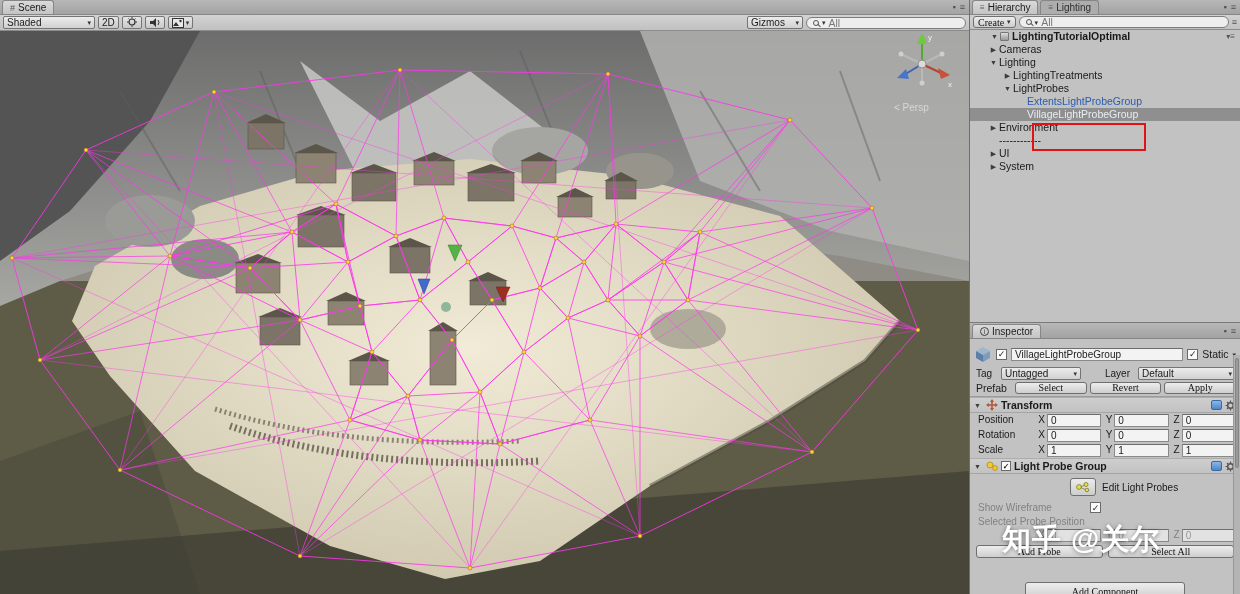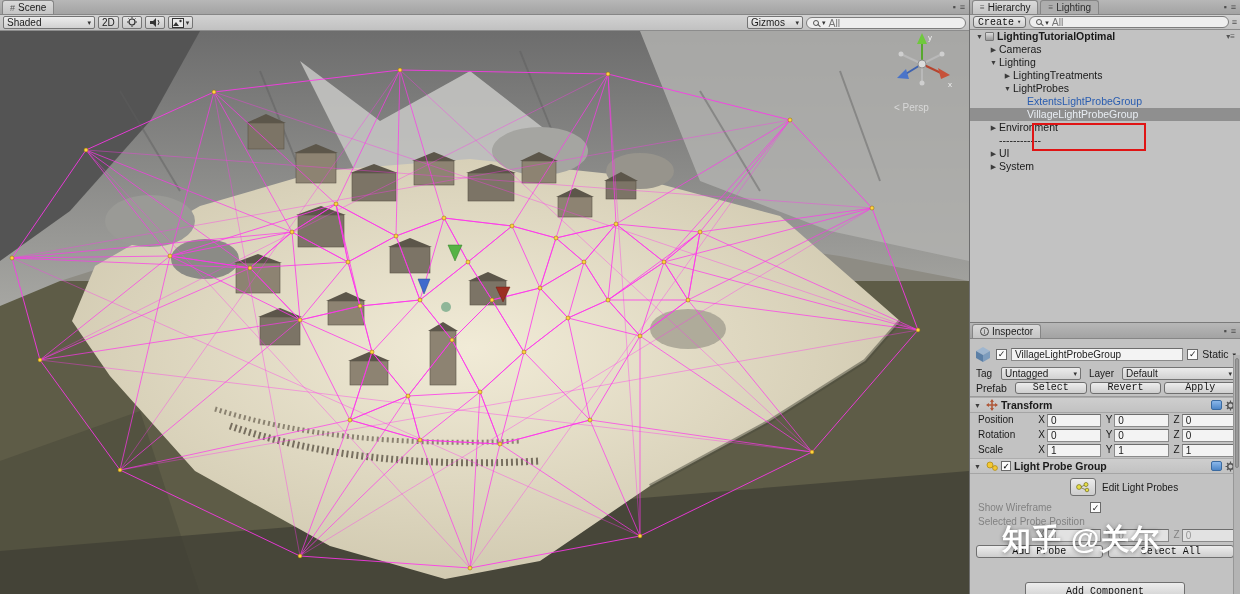--- a/index.html
+++ b/index.html
@@ -5,21 +5,21 @@
   *{margin:0;padding:0;box-sizing:border-box}
   html,body{width:1240px;height:594px;overflow:hidden}
   body{font-family:"Liberation Sans",sans-serif;font-size:10.5px;color:#1a1a1a;background:#9a9a9a}
   .app{position:relative;width:1240px;height:594px;background:#8f8f8f}
   .panel{position:absolute;background:#c2c2c2}
   .tabstrip{height:15px;background:linear-gradient(#b7b7b7,#a3a3a3);border-bottom:1px solid #868686;display:flex;align-items:flex-end;padding-left:2px;gap:2px}
   .tab{height:14px;padding:0 7px;background:linear-gradient(#dadada,#c4c4c4);border:1px solid #868686;border-bottom:none;border-radius:3px 3px 0 0;font-size:10px;display:flex;align-items:center;gap:3px;white-space:nowrap}
   .tab.inactive{background:#adadad;color:#2e2e2e}
   .stripicons{margin-left:auto;display:flex;gap:4px;padding:0 4px 2px 0;color:#4d4d4d;font-size:9px}
   .toolbar{height:16px;background:linear-gradient(#d2d2d2,#c1c1c1);border-bottom:1px solid #8c8c8c;display:flex;align-items:center;padding:0 3px;gap:3px}
-  .btn{display:inline-flex;align-items:center;justify-content:center;gap:3px;background:linear-gradient(#ededed,#cecece);border:1px solid #6f6f6f;border-radius:3px;height:13px;font-size:10px;padding:0 6px;color:#111;white-space:nowrap;font-family:Liberation Mono, monospace}
+  .btn{display:inline-flex;align-items:center;justify-content:center;gap:3px;background:linear-gradient(#ededed,#cecece);border:1px solid #6f6f6f;border-radius:3px;height:13px;font-size:10px;padding:0 6px;color:#111;white-space:nowrap;font-family:Liberation Serif, serif}
   .dd{display:inline-flex;align-items:center;justify-content:space-between;background:linear-gradient(#ececec,#d1d1d1);border:1px solid #747474;border-radius:2px;height:13px;font-size:10px;padding:0 3px;gap:4px;white-space:nowrap}
   .caret{font-size:7px;color:#333;line-height:1}
   .searchbox{display:flex;align-items:center;gap:3px;background:#eeeeee;border:1px solid #7d7d7d;border-radius:7px;height:12px;padding:0 6px;color:#777}
   .mag{width:6px;height:6px;border:1px solid #555;border-radius:50%;position:relative;display:inline-block;flex:0 0 auto}
   .mag::after{content:"";position:absolute;width:4px;height:1px;background:#555;transform:rotate(45deg);right:-3px;bottom:-1px}
   .ck{width:11px;height:11px;background:#fbfbfb;border:1px solid #6a6a6a;display:inline-flex;align-items:center;justify-content:center;font-size:9px;color:#1d1d1d;flex:0 0 auto}
   .field{background:#f3f3f3;border:1px solid #8a8a8a;border-top-color:#6d6d6d;height:13px;font-size:10px;padding:0 3px;display:inline-flex;align-items:center;overflow:hidden;white-space:nowrap}
   .dis{color:#979797;background:#e2e2e2}
   .glabel{color:#828282}
 
@@ -493,21 +493,21 @@
       </span>
       <span class="searchbox" style="flex:1">
         <span class="mag"></span>
         <span class="caret">▾</span>
         <span>All</span>
       </span>
       <span style="color:#4d4d4d;font-size:9px">≡</span>
     </div>
     <div id="hier-tree">
       <div id="redbox"></div>
-    <div class="hrow scene" style="padding-left: 4px;">
+    <div class="hrow scene" style="padding-left: 19px;">
           <span class="arrow">▼</span>
           <span class="sceneic"></span>
           <span>LightingTutorialOptimal</span>
           <span class="hmenu">▾≡</span>
         </div>
         <div class="hrow normal" style="padding-left: 18px;">
           <span class="arrow">▶</span>
           <span>Cameras</span>
         </div>
         <div class="hrow normal" style="padding-left: 18px;">
@@ -574,21 +574,21 @@
         <span>Static</span>
         <span class="caret">▾</span>
       </div>
 
       <div class="tagrow">
         <span style="width:24px;padding-left:2px">Tag</span>
         <span class="dd" style="width:80px">
           <span>Untagged</span>
           <span class="caret">▾</span>
         </span>
-        <span style="width:30px;margin-left:5px">Layer</span>
+        <span style="width:30px;margin-left:21px">Layer</span>
         <span class="dd" style="flex:1">
           <span>Default</span>
           <span class="caret">▾</span>
         </span>
       </div>
 
       <div class="prefabrow">
         <span style="width:38px;padding-left:2px">Prefab</span>
         <span class="btn">Select</span>
         <span class="btn">Revert</span>

